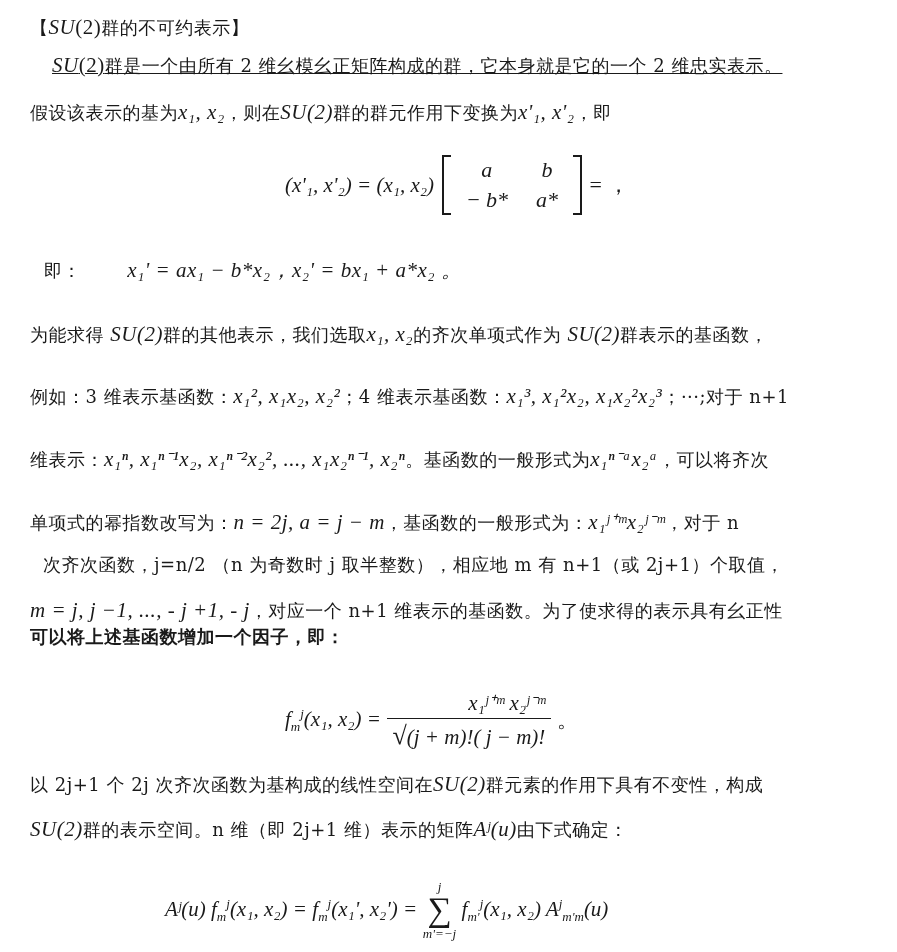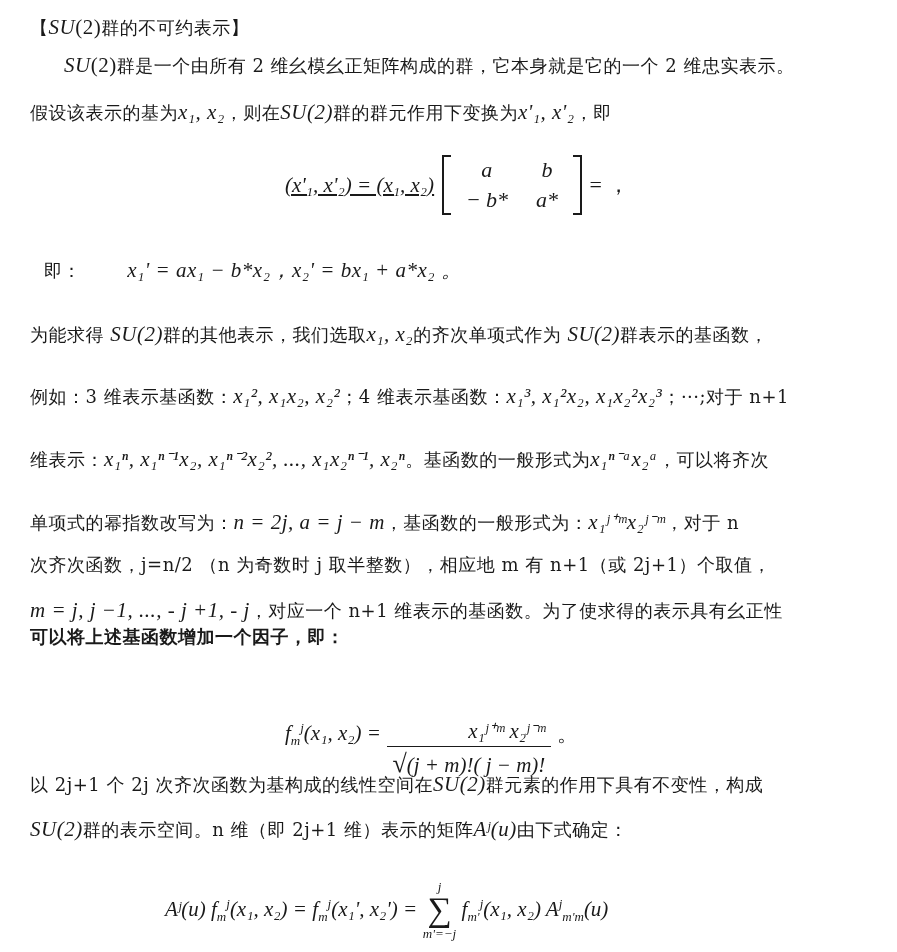--- a/index.html
+++ b/index.html
@@ -4,21 +4,21 @@
 <style>
   html, body { margin: 0; padding: 0; background: #ffffff; }
   body {
     width: 897px; height: 952px; position: relative; overflow: hidden;
     font-family: "DejaVu Serif", serif; color: #1a1a1a;
   }
   .line {
     position: absolute; left: 0; white-space: nowrap;
     font-size: 18px; line-height: 24px; letter-spacing: 0.5px;
   }
-  .m { font-family: "Liberation Serif", serif; font-style: italic; font-size: 21px; margin-top: 28px; }
+  .m { font-family: "Liberation Serif", serif; font-style: italic; font-size: 21px; }
   .up { font-family: "Liberation Serif", serif; font-style: normal; font-size: 21px; }
   sub, sup { font-size: 13px; font-family: "Liberation Serif", serif; }
   sub { vertical-align: -5px; }
   sup { vertical-align: 8px; }
   .eq { position: absolute; white-space: nowrap; font-family: "Liberation Serif", serif; font-size: 22px; }
   .matrix { display: inline-block; vertical-align: middle; position: relative; padding: 0 10px; margin: 0 2px; }
   .matrix::before, .matrix::after {
     content: ""; position: absolute; top: 0; bottom: 0; width: 7px;
     border: 2px solid #1a1a1a;
   }
@@ -34,30 +34,30 @@
   .sum .top, .sum .bot { display: block; font-size: 13px; font-style: italic; }
   .sum .sig { display: block; font-size: 34px; font-style: normal; line-height: 34px; }
 </style>
 </head>
 <body>
 
 <div class="line" style="top:15px; left:30px;">
   <span>【</span><span class="m">SU</span><span class="up">(2)</span><span>群的不可约表示</span><span>】</span>
 </div>
 
-<div class="line" style="top:53px; left:64px;">
+<div class="line" style="top:53px; left:52px;text-decoration:underline;">
   <span class="m">SU</span><span class="up">(2)</span><span>群是一个由所有 2 维幺模幺正矩阵构成的群，它本身就是它的一个 2 维忠实表示。</span>
 </div>
 
 <div class="line" style="top:100px; left:30px;">
   <span>假设该表示的基为</span><span class="m">x₁, x₂</span><span>，则在</span><span class="m">SU(2)</span><span>群的群元作用下变换为</span><span class="m">x'₁, x'₂</span><span>，即</span>
 </div>
 
 <div class="eq" style="top:155px; left:285px;">
-  <span class="m" style="vertical-align:middle;text-decoration:underline;">(x'₁, x'₂) = (x₁, x₂)</span>
+  <span class="m" style="vertical-align:middle;">(x'₁, x'₂) = (x₁, x₂)</span>
   <span class="matrix">
     <table>
       <tbody>
           <tr>
             <td>a</td>
             <td>b</td>
           </tr>
       <tr>
             <td>− b*</td>
             <td>a*</td>
@@ -82,21 +82,21 @@
 </div>
 
 <div class="line" style="top:447px; left:30px;">
   <span>维表示：</span><span class="m">x₁ⁿ, x₁ⁿ⁻¹x₂, x₁ⁿ⁻²x₂², ..., x₁x₂ⁿ⁻¹, x₂ⁿ</span><span>。基函数的一般形式为</span><span class="m">x₁ⁿ⁻ᵃx₂ᵃ</span><span>，可以将齐次</span>
 </div>
 
 <div class="line" style="top:510px; left:30px;">
   <span>单项式的幂指数改写为：</span><span class="m">n = 2j, a = j − m</span><span>，基函数的一般形式为：</span><span class="m">x₁ʲ⁺ᵐx₂ʲ⁻ᵐ</span><span>，对于 n</span>
 </div>
 
-<div class="line" style="top:553px; left:30px;text-align:right;">
+<div class="line" style="top:553px; left:43px;text-align:right;">
   <span>次齐次函数，j=n/2 （n 为奇数时 j 取半整数），相应地 m 有 n+1（或 2j+1）个取值，</span>
 </div>
 
 <div class="line" style="top:598px; left:30px;">
   <span class="m">m = j, j −1, ..., - j +1, - j</span><span>，对应一个 n+1 维表示的基函数。为了使求得的表示具有幺正性</span>
 </div>
 
 <div class="line" style="top:625px; left:30px;font-weight:bold;">
   <span>可以将上述基函数增加一个因子，即：</span>
 </div>

